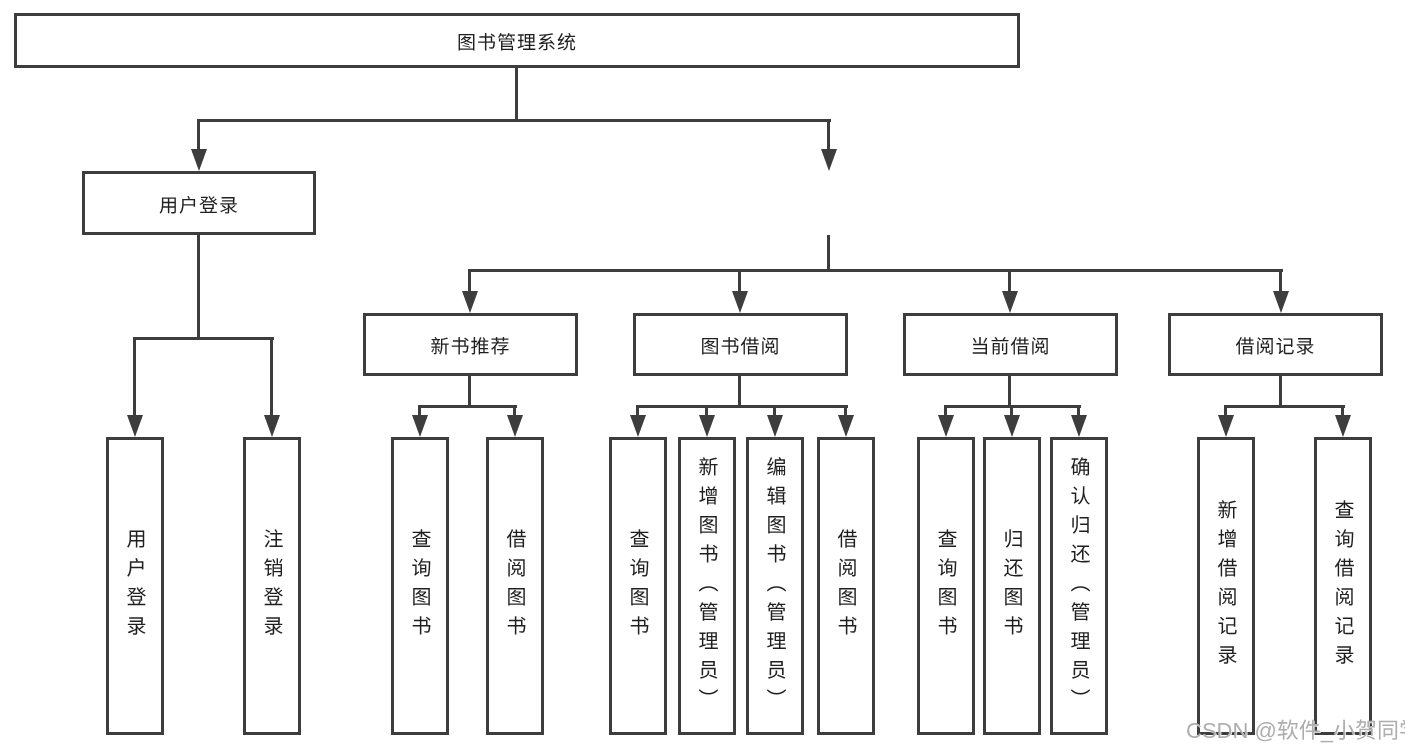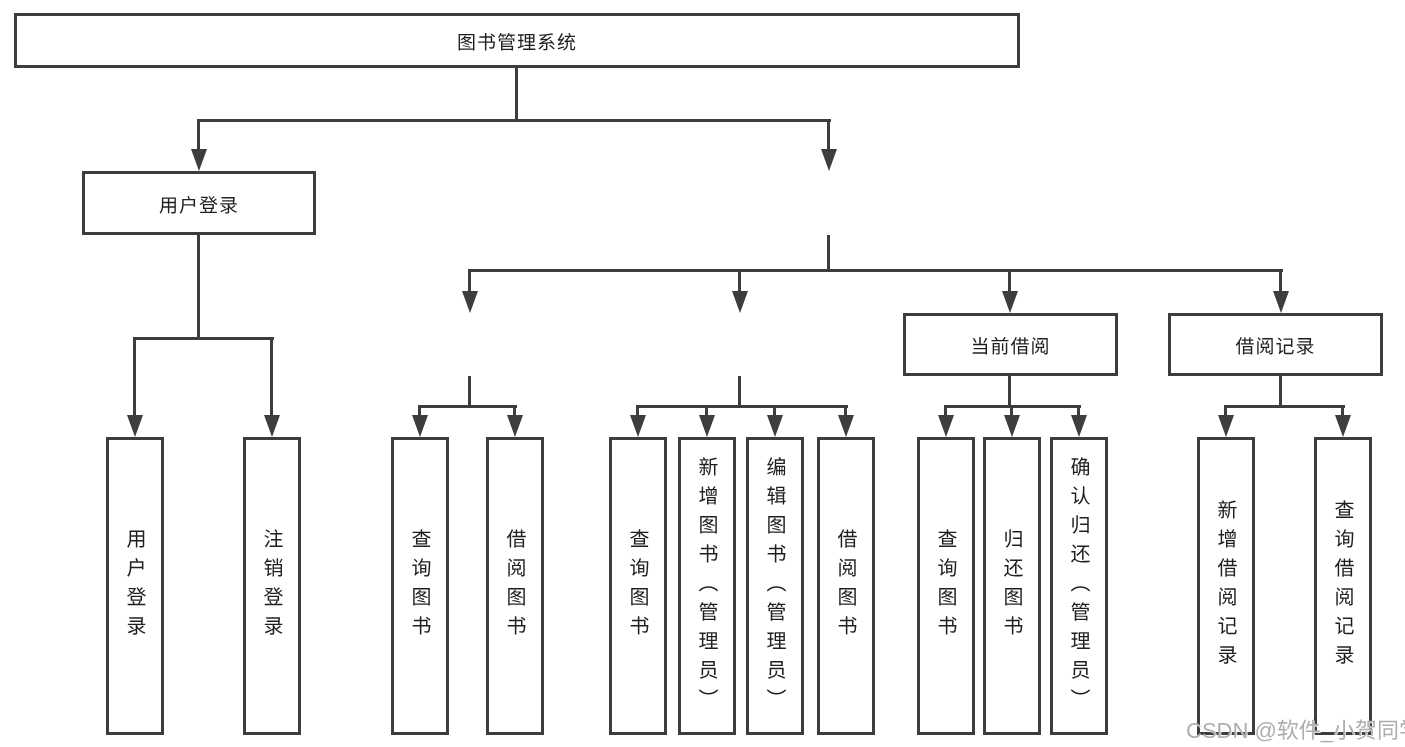--- a/index.html
+++ b/index.html
@@ -61,20 +61,26 @@
 <div class="canvas">
 
   <div class="node root node-h">
     <span>图书管理系统</span>
   </div>
 
   <div class="node lvl2 node-h" style="left:82px; width:234px;">
     <span>用户登录</span>
   </div>
 
+  <div class="node lvl3 node-h" style="left:363px;">
+    <span>新书推荐</span>
+  </div>
+  <div class="node lvl3 node-h" style="left:633px;">
+    <span>图书借阅</span>
+  </div>
   <div class="node lvl3 node-h" style="left:903px;text-align:right;">
     <span>当前借阅</span>
   </div>
   <div class="node lvl3 node-h" style="left:1168px;text-align:center;">
     <span>借阅记录</span>
   </div>
 
   <div class="node leaf" style="left:106px;">
     <span class="vtext">用户登录</span>
   </div>

